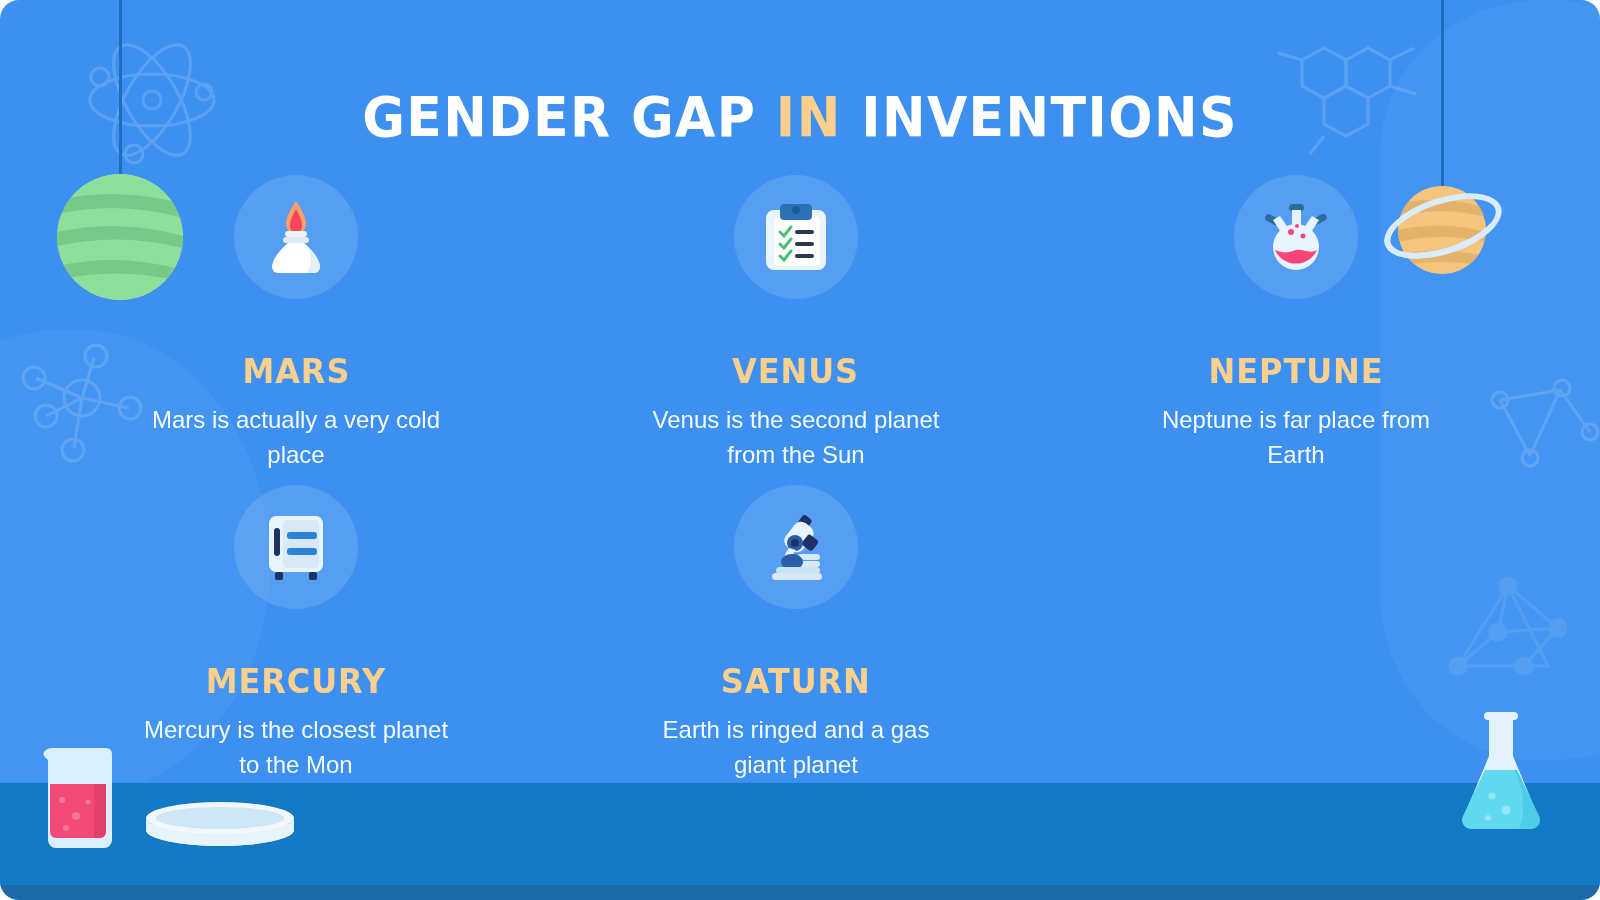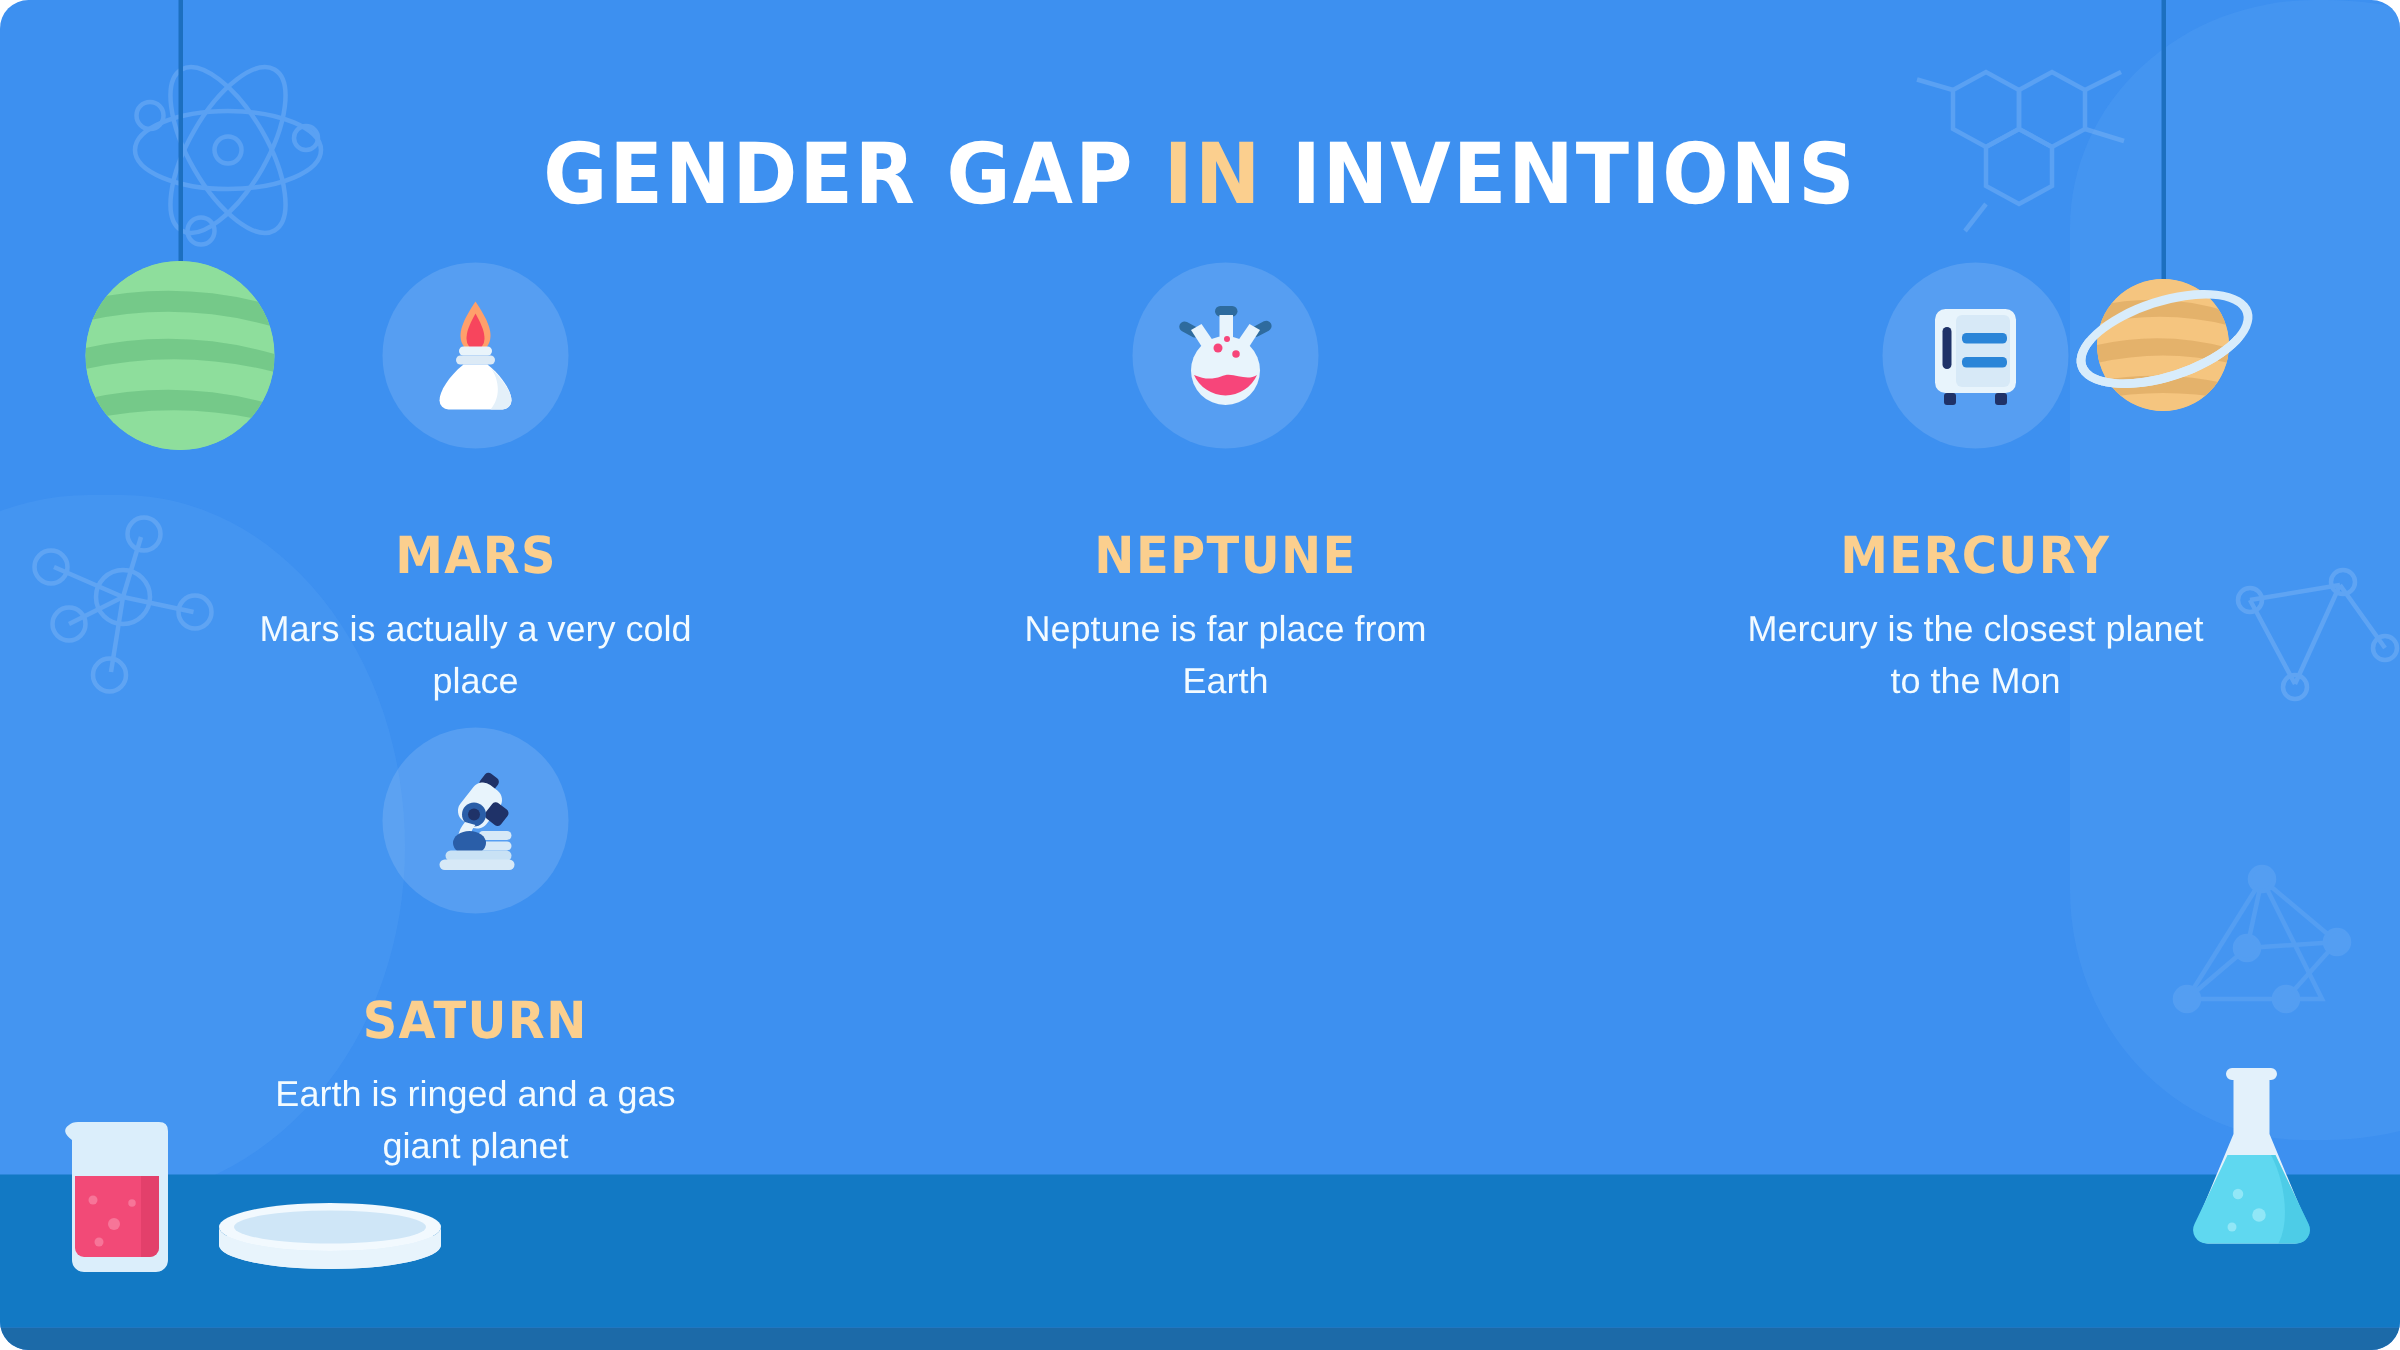--- a/index.html
+++ b/index.html
@@ -78,21 +78,21 @@
     letter-spacing:1.5px;
     color:#ffffff;
     font-family:"DejaVu Sans", sans-serif;
     transform:scaleX(0.93);
   }
   #title .hl { color:#fbcf8e; }
 
   
   #grid {
     position:absolute;
-    left:67px; top:175px;
+    left:46px; top:175px;
     width:1500px;
     display:grid;
     grid-template-columns:repeat(3, 1fr);
     grid-template-rows:310px 310px;
     column-gap:0px; row-gap:0px;
   }
   .card {
     display:flex; flex-direction:column; align-items:center;
     padding-top:0px;
   }
@@ -241,20 +241,38 @@
           <rect x="19" y="32" width="22" height="6" rx="3" fill="#e9f4fb"></rect>
           <rect x="17" y="38" width="26" height="6" rx="3" fill="#dceaf6"></rect>
           <path d="M22 44 C12 52 6 62 6 68 a6 6 0 0 0 6 6 h36 a6 6 0 0 0 6-6 c0-6-6-16-16-24z" fill="#ffffff"></path>
           <path d="M40 46 C48 54 54 62 54 68 a6 6 0 0 1-6 6 h-8 c7-8 6-20 0-28z" fill="#e4f0f9"></path>
         </svg>
       </div>
       <div class="card-title">MARS</div>
       <div class="card-desc">Mars is actually a very cold place</div>
     </div>
 
+    <div class="card">
+      <div class="icon-circle">
+        <svg width="64" height="70" viewBox="0 0 64 70">
+          <rect x="2" y="8" width="60" height="60" rx="8" fill="#e9f4fc"></rect>
+          <rect x="10" y="14" width="46" height="50" rx="5" fill="#ffffff"></rect>
+          <rect x="16" y="2" width="32" height="16" rx="4" fill="#2a72b5"></rect>
+          <circle cx="32" cy="8" r="4" fill="#1d5c96"></circle>
+          <path d="M16 30 l4 4 l7-9" stroke="#49c07a" stroke-width="3" fill="none" stroke-linecap="round"></path>
+          <path d="M16 42 l4 4 l7-9" stroke="#49c07a" stroke-width="3" fill="none" stroke-linecap="round"></path>
+          <path d="M16 54 l4 4 l7-9" stroke="#49c07a" stroke-width="3" fill="none" stroke-linecap="round"></path>
+          <rect x="31" y="28" width="19" height="4" rx="2" fill="#2b3a4a"></rect>
+          <rect x="31" y="40" width="19" height="4" rx="2" fill="#2b3a4a"></rect>
+          <rect x="31" y="52" width="19" height="4" rx="2" fill="#2b3a4a"></rect>
+        </svg>
+      </div>
+      <div class="card-title">VENUS</div>
+      <div class="card-desc">Venus is the second planet from the Sun</div>
+    </div>
 
     <div class="card">
       <div class="icon-circle">
         <svg width="70" height="70" viewBox="0 0 70 70">
           <rect x="28" y="2" width="15" height="7" rx="3.5" fill="#2e6b9e"></rect>
           <rect x="4" y="14" width="15" height="7" rx="3.5" fill="#2e6b9e" transform="rotate(28 11 17)"></rect>
           <rect x="51" y="14" width="15" height="7" rx="3.5" fill="#2e6b9e" transform="rotate(-28 58 17)"></rect>
           <path d="M31 8 h9 v18 h-9z" fill="#e8f4fc"></path>
           <path d="M12 18 l7 -4 l11 16 l-7 5z" fill="#e8f4fc"></path>
           <path d="M58 18 l-7 -4 l-11 16 l7 5z" fill="#e8f4fc"></path>

